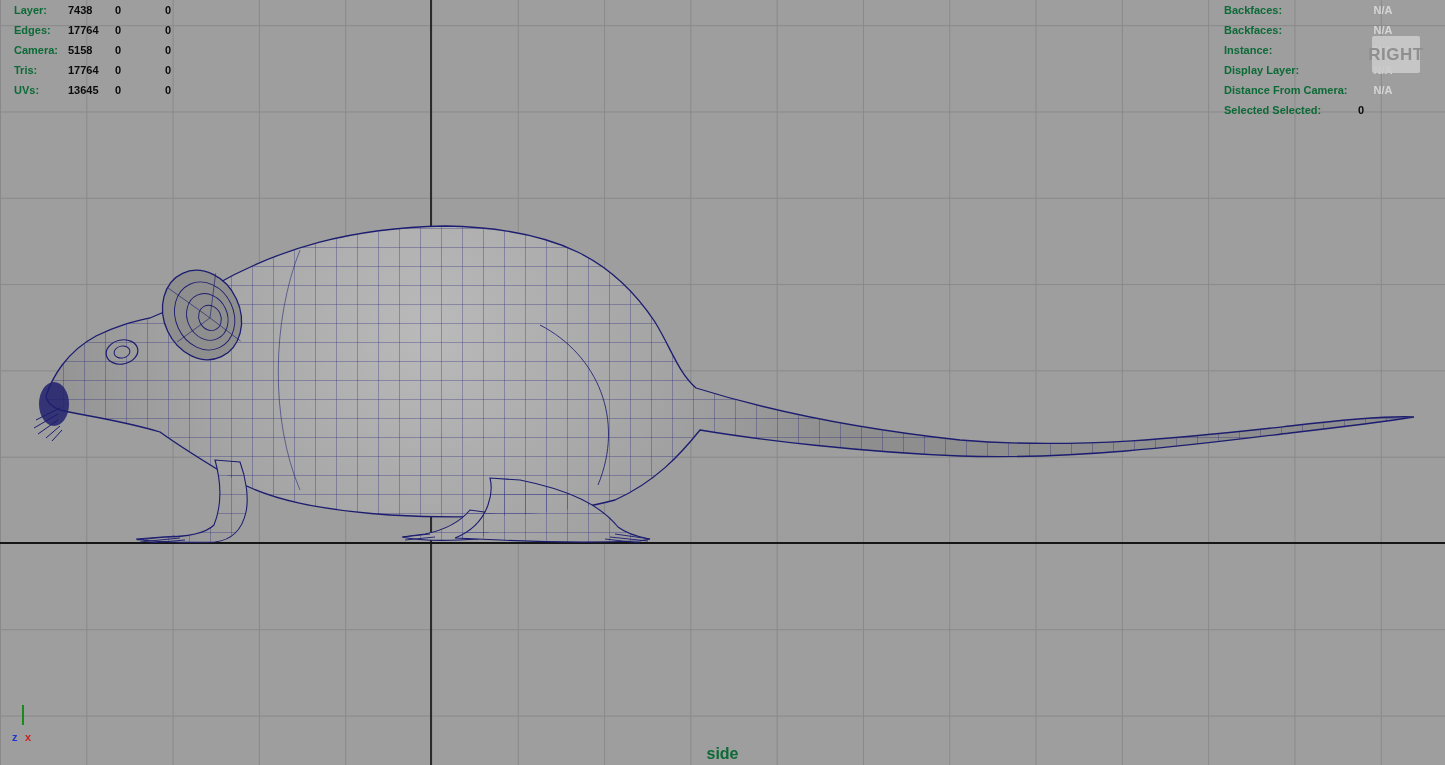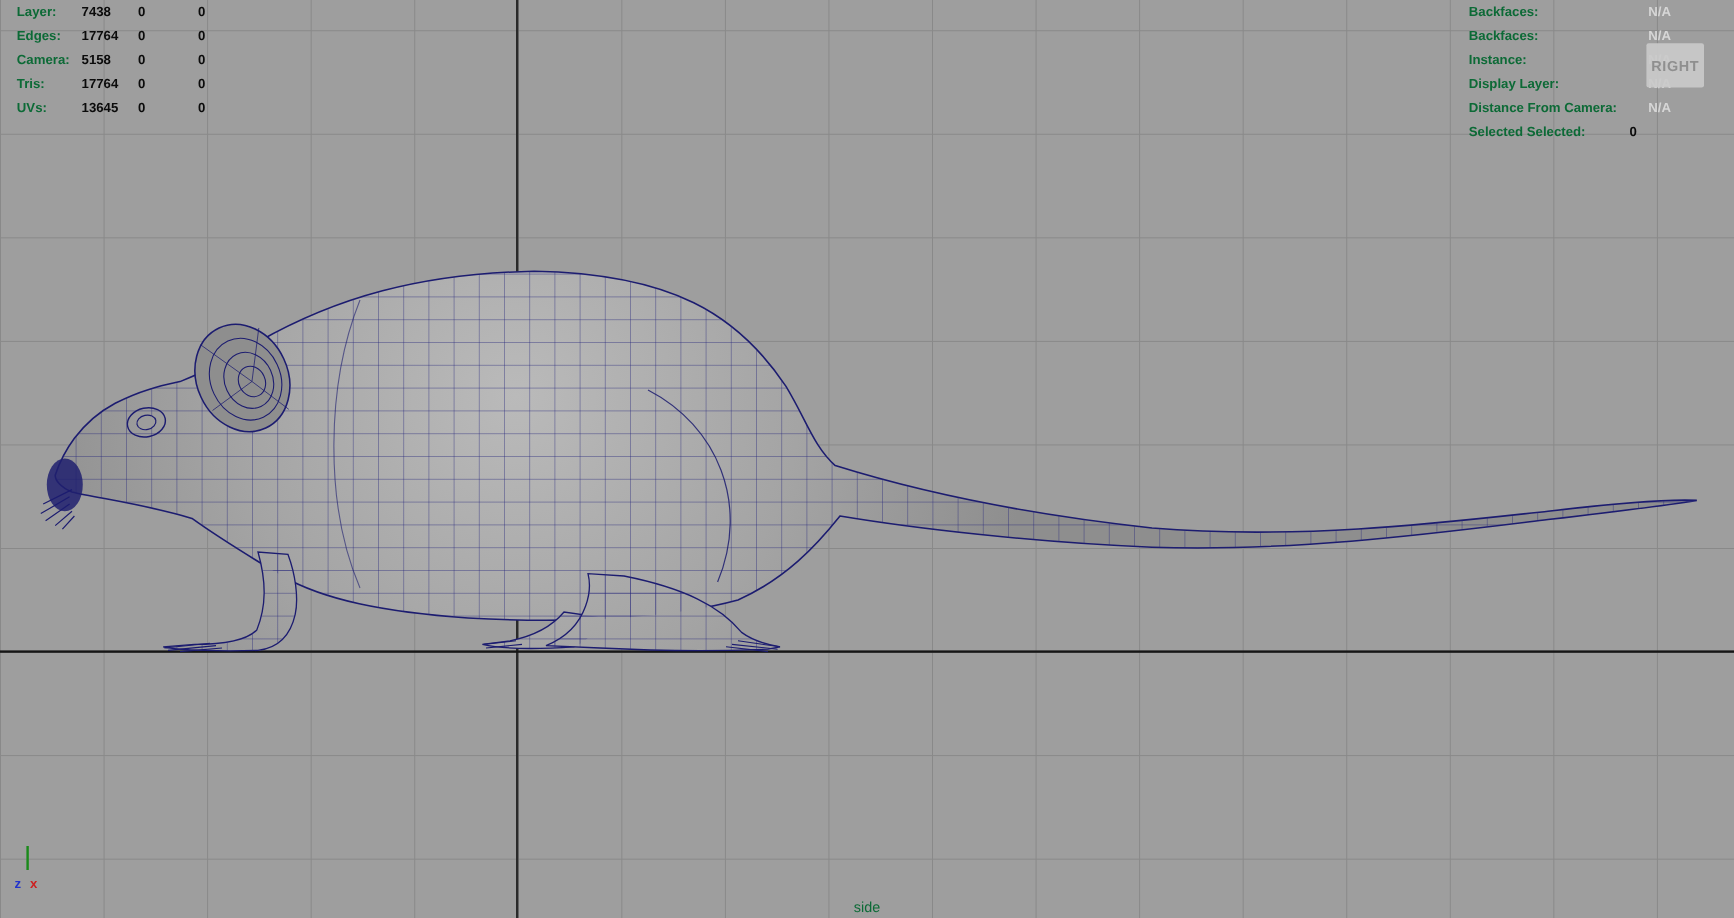--- a/index.html
+++ b/index.html
@@ -24,27 +24,27 @@
   .hud-left .hud-row{display:grid;grid-template-columns:54px 47px 50px 30px;height:20px;}
   .hud-right{top:0;left:1224px;}
   .hud-right .hud-row{display:grid;grid-template-columns:134px 50px;height:20px;}
   .hud-label{color:#0c6a36;}
   .hud-val{color:#0b0b0b;}
   .hud-val-light{color:#d6d6d6;text-align:center;}
 
   .view-cube-label{
     position:absolute;left:1372px;top:36px;width:48px;height:37px;
     background:rgba(202,202,202,0.92);
-    color:#8f8f8f;font-size:12px;font-weight:bold;
+    color:#8f8f8f;font-size:17px;font-weight:bold;
     display:flex;align-items:center;justify-content:center;
     border-radius:2px;letter-spacing:0.5px;
   }
   .panel-label{
     position:absolute;bottom:2px;left:50%;transform:translateX(-50%);
-    color:#0c6a36;font-size:12px;font-weight:normal;
+    color:#0c6a36;font-size:16px;font-weight:bold;
   }
   .axis-gizmo{position:absolute;left:6px;bottom:16px;width:44px;height:44px;}
   .axis-gizmo .letter{position:absolute;font-size:11px;font-weight:bold;}
   .axis-gizmo .z{color:#2233cc;left:6px;top:26px;}
   .axis-gizmo .x{color:#cc2222;left:19px;top:26px;}
   .axis-gizmo .ybar{position:absolute;left:16px;top:0px;width:2px;height:20px;background:#1a8a1a;}
 </style>
 </head>
 <body>
 

